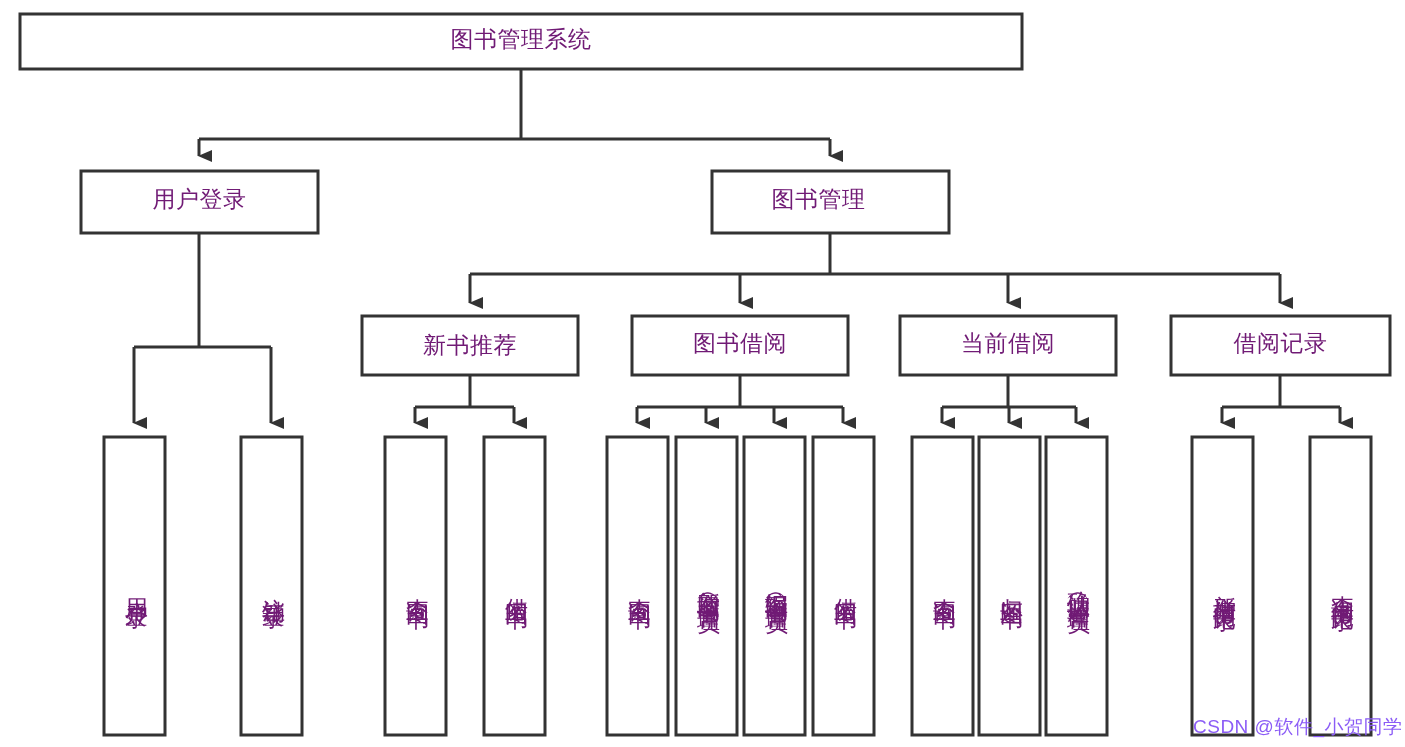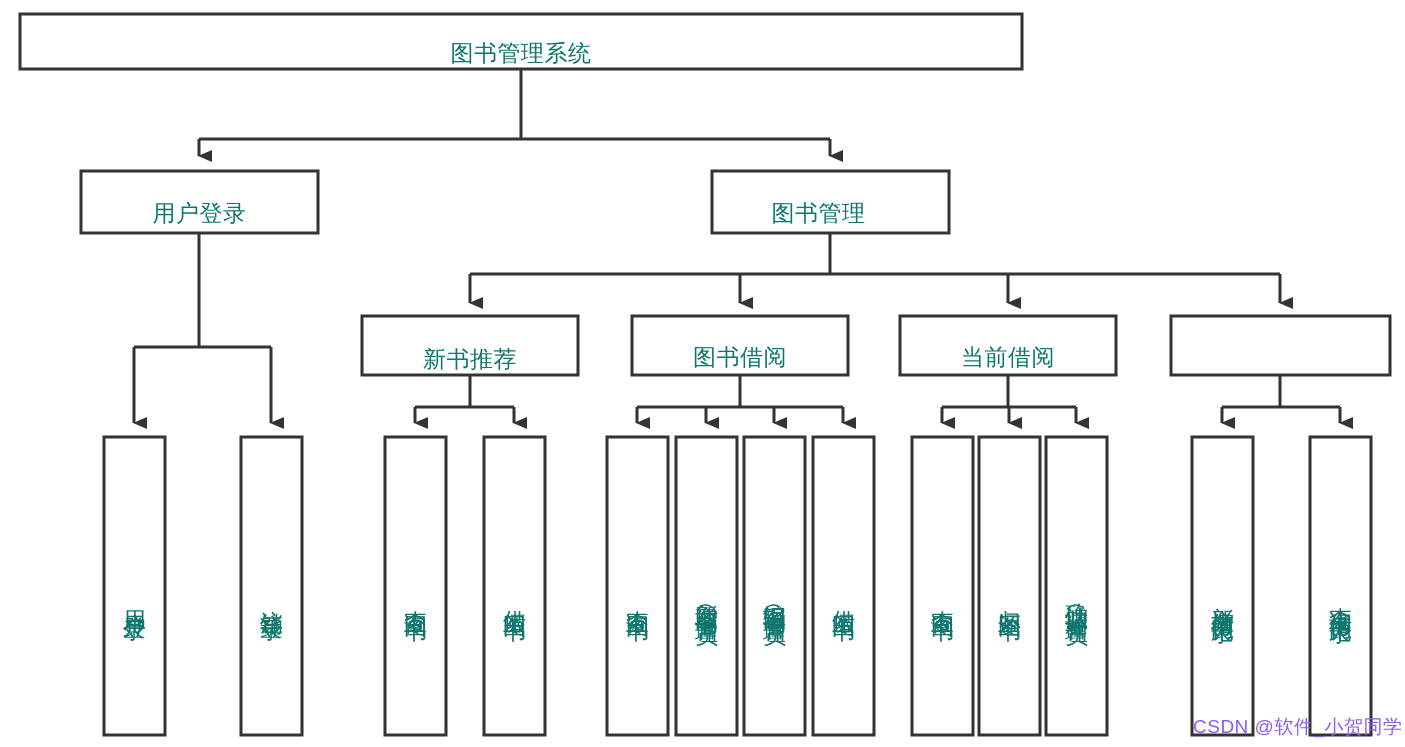--- a/index.html
+++ b/index.html
@@ -36,25 +36,24 @@
   }
   .arrow-head {
     fill: #333333;
     stroke: none;
   }
   .node-label {
     position: absolute;
     display: flex;
     align-items: center;
     justify-content: center;
-    color: #0f766e;
-    font-family: Liberation Serif, serif;
+    color: #701a75;
+    font-family: Liberation Mono, monospace;
     pointer-events: none;
     box-sizing: border-box;
-    margin-top: 12px;
   }
   .node-label.horizontal {
     font-size: 23px;
     line-height: 1.1;
     letter-spacing: 0.5px;
     white-space: nowrap;
   }
   .node-label.vertical {
     writing-mode: vertical-rl;
     text-orientation: upright;
@@ -168,20 +167,21 @@
   </svg>
 
   <div class="node-label horizontal" style="left:20px; top:14px; width:1002px; height:55px;">图书管理系统</div>
 
   <div class="node-label horizontal" style="left:81px; top:171px; width:237px; height:62px;">用户登录</div>
   <div class="node-label horizontal" style="left:712px; top:171px; width:213px; height:62px;">图书管理</div>
 
   <div class="node-label horizontal" style="left:362px; top:316px; width:216px; height:63px;">新书推荐</div>
   <div class="node-label horizontal" style="left:632px; top:316px; width:216px; height:59px;">图书借阅</div>
   <div class="node-label horizontal" style="left:900px; top:316px; width:216px; height:59px;">当前借阅</div>
+  <div class="node-label horizontal" style="left:1171px; top:316px; width:219px; height:59px;">借阅记录</div>
 
   <div class="node-label vertical" style="left:104px; top:437px; width:61px; height:298px;">用户登录</div>
   <div class="node-label vertical" style="left:241px; top:437px; width:61px; height:298px;">注销登录</div>
 
   <div class="node-label vertical" style="left:385px; top:437px; width:61px; height:298px;">查询图书</div>
   <div class="node-label vertical" style="left:484px; top:437px; width:61px; height:298px;">借阅图书</div>
 
   <div class="node-label vertical" style="left:607px; top:437px; width:61px; height:298px;">查询图书</div>
   <div class="node-label vertical" style="left:676px; top:437px; width:61px; height:298px;">新增图书（管理员）</div>
   <div class="node-label vertical" style="left:744px; top:437px; width:61px; height:298px;">编辑图书（管理员）</div>

